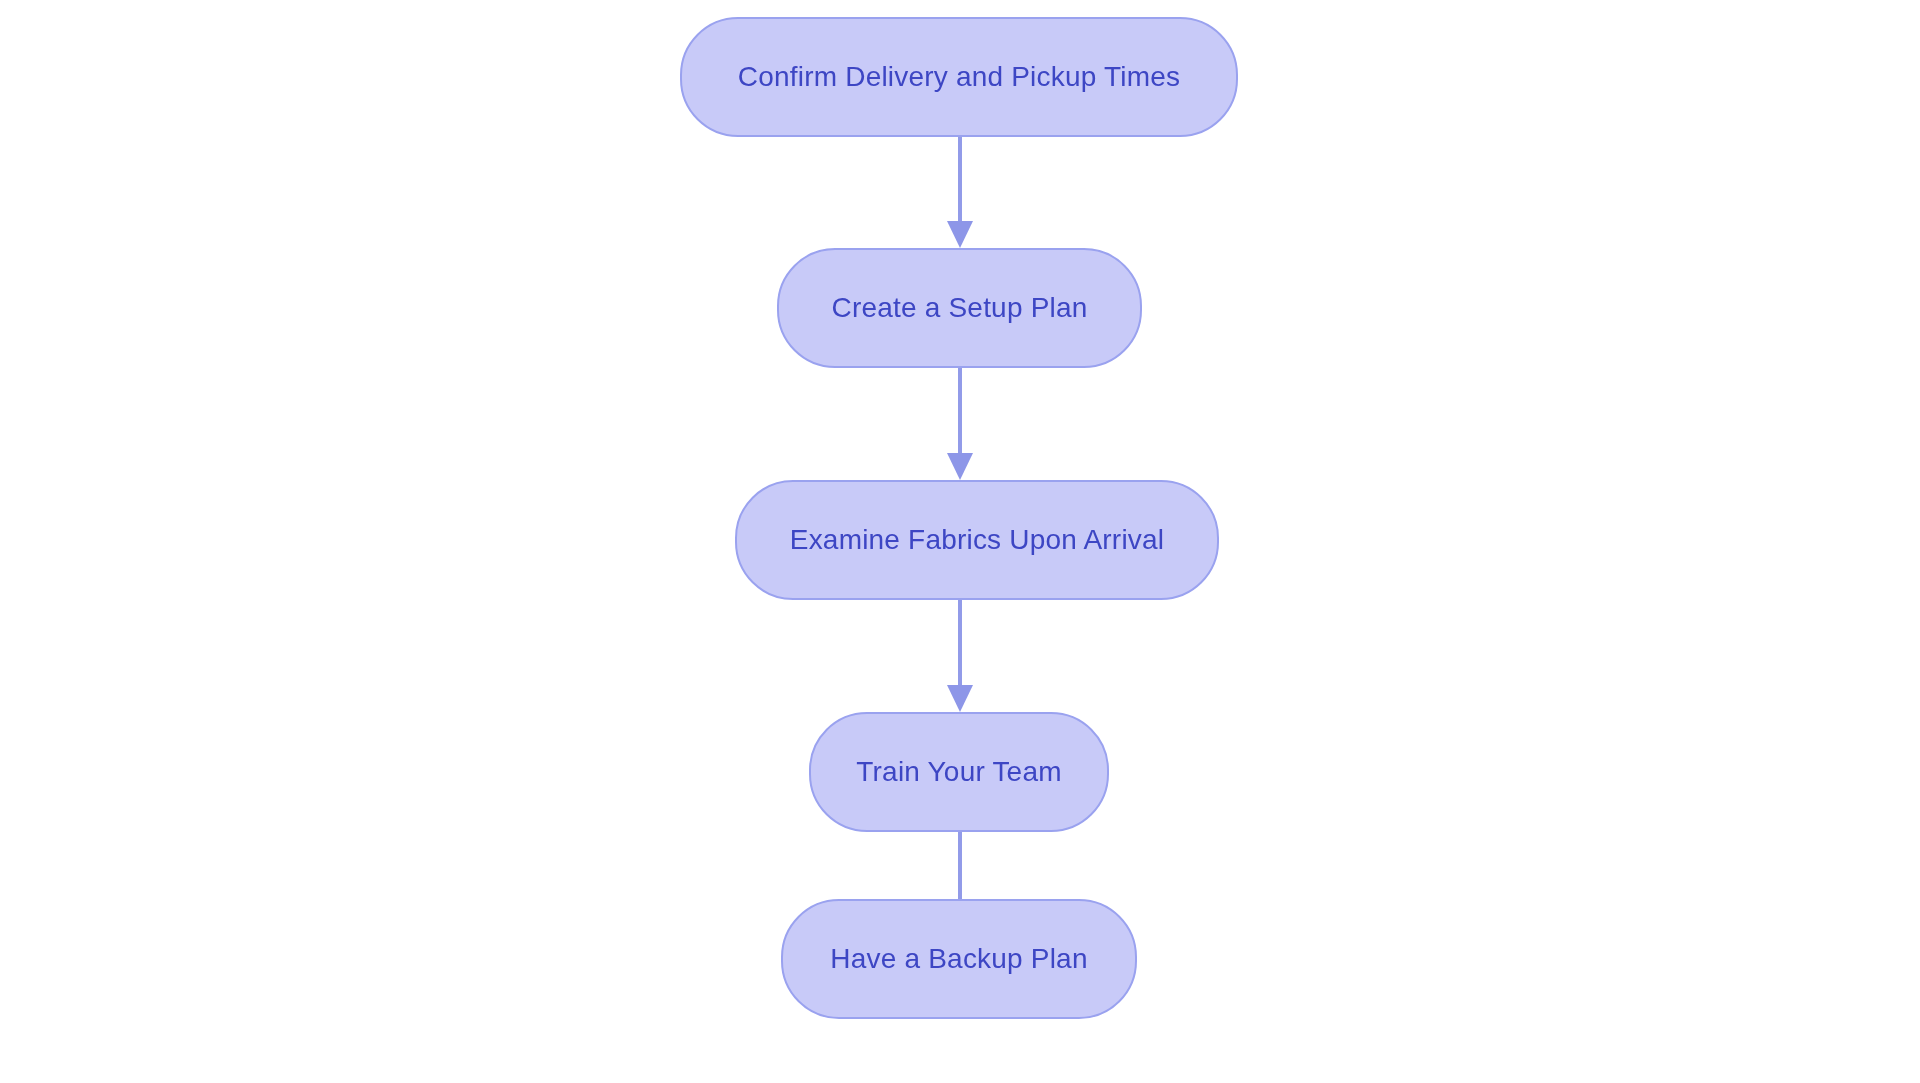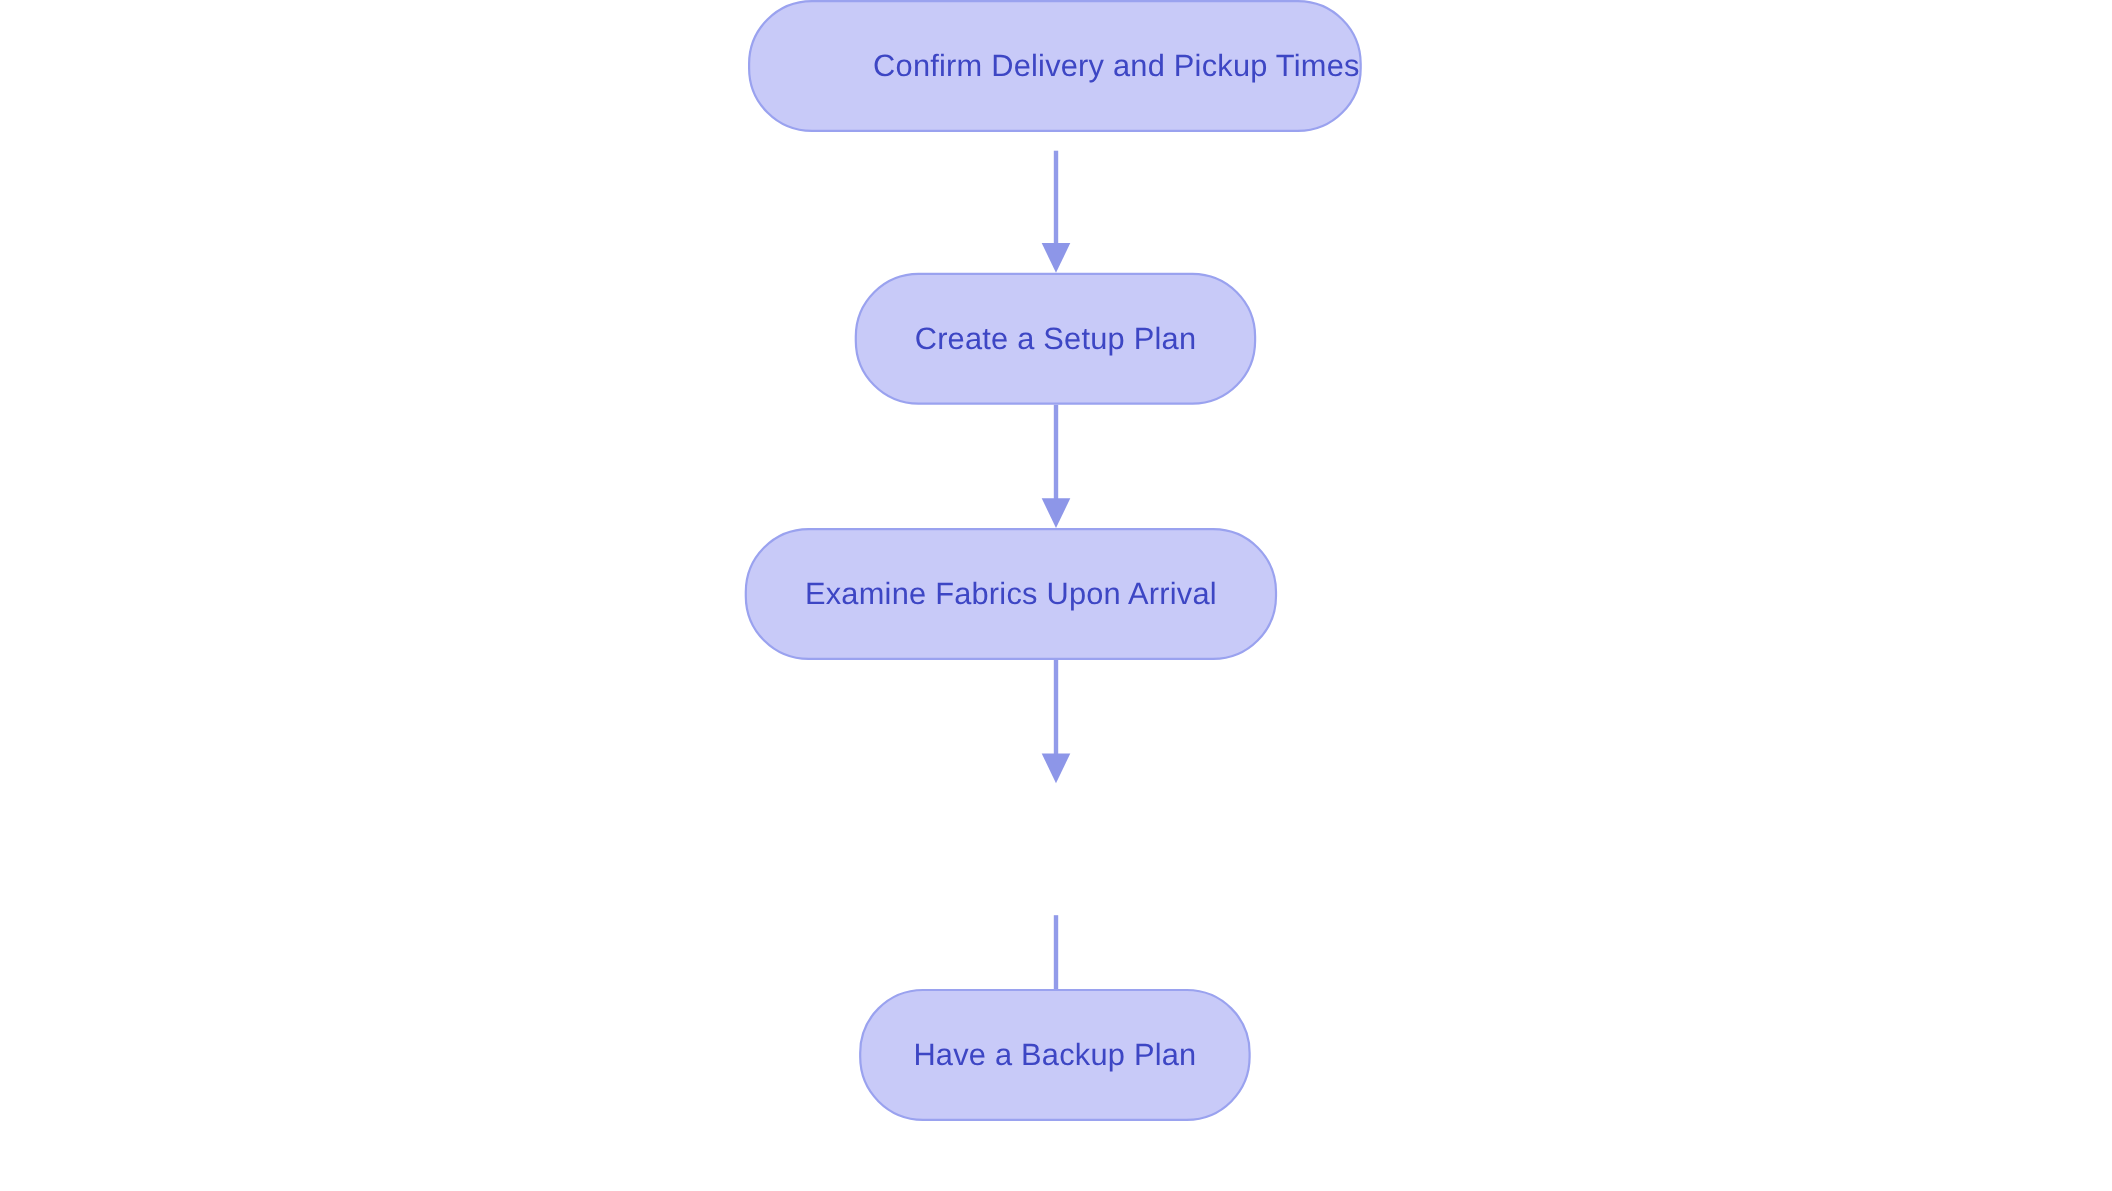--- a/index.html
+++ b/index.html
@@ -27,23 +27,23 @@
     border: 2px solid #9aa2ef;
     box-sizing: border-box;
     display: flex;
     align-items: center;
     justify-content: center;
     color: #3d46c4;
     font-size: 28px;
     letter-spacing: 0.2px;
     white-space: nowrap;
   }
-  .node-1 { top: 0;  left: 680px; width: 558px; justify-content: flex-end; }
+  .node-1 { top: 17px;  left: 680px; width: 558px; }
   .node-2 { top: 248px; left: 777px; width: 365px; }
-  .node-3 { top: 480px; left: 677px; width: 484px; align-items: center; }
+  .node-3 { top: 480px; left: 735px; width: 484px; align-items: center; }
   .node-4 { top: 712px; left: 809px; width: 300px; }
   .node-5 { top: 899px; left: 781px; width: 356px; }
 
   .arrow {
     position: absolute;
     left: 945px;
     width: 30px;
   }
   .arrow-1 { top: 137px; height: 111px; }
   .arrow-2 { top: 368px; height: 112px; }
@@ -95,20 +95,23 @@
 
   <div class="node node-3">
     <span>Examine Fabrics Upon Arrival</span>
   </div>
 
   <div class="arrow arrow-3">
     <div class="stem"></div>
     <div class="head"></div>
   </div>
 
+  <div class="node node-4">
+    <span>Train Your Team</span>
+  </div>
 
   <div class="arrow arrow-4">
     <div class="stem"></div>
     <div class="head"></div>
   </div>
 
   <div class="node node-5">
     <span>Have a Backup Plan</span>
   </div>
 

